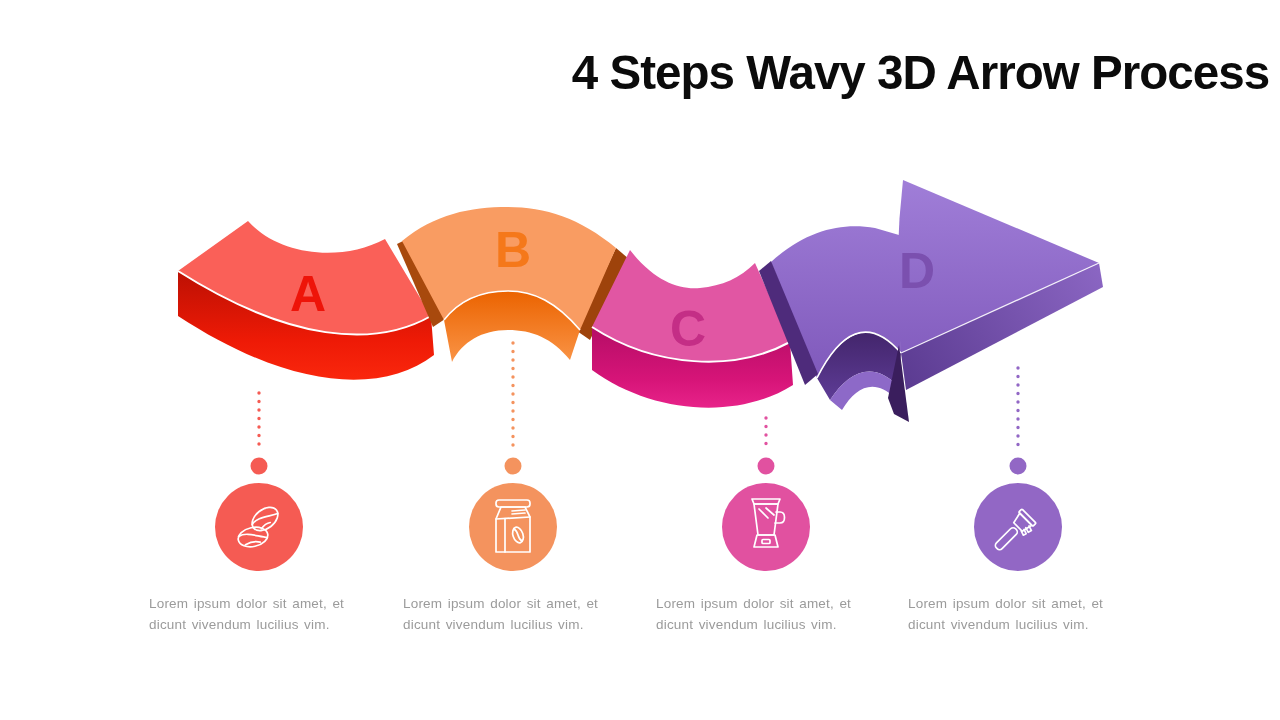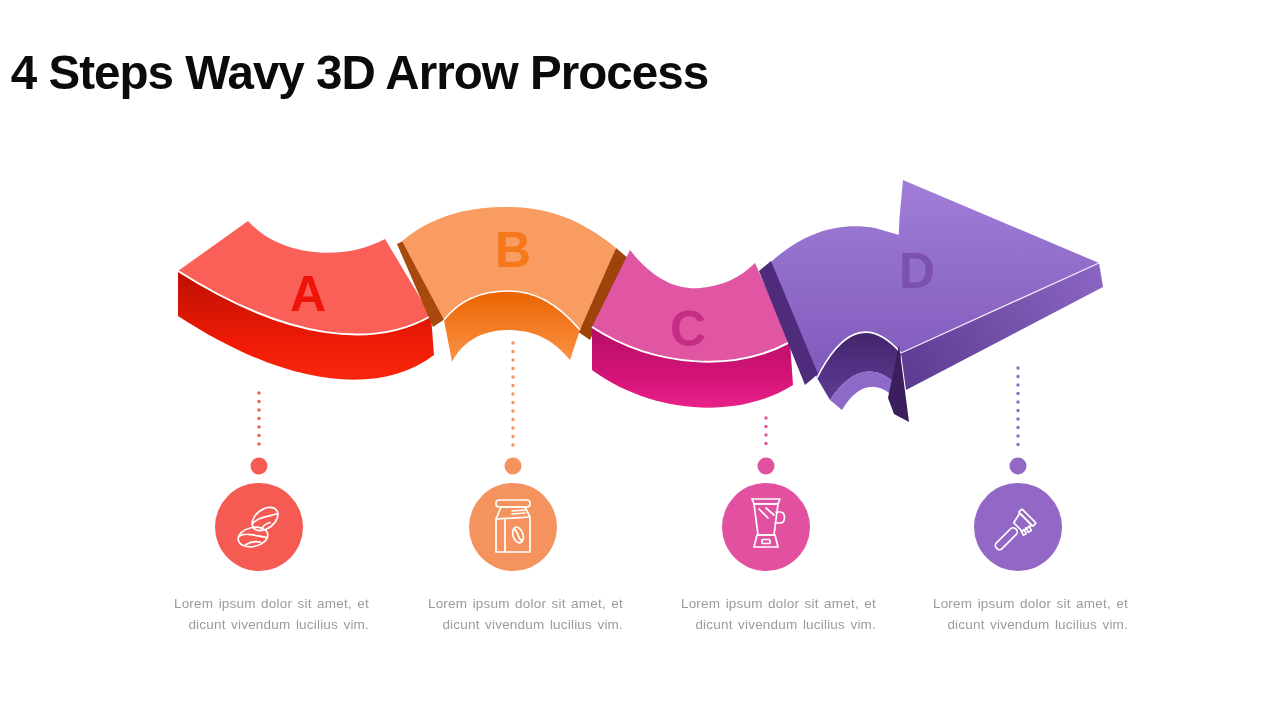--- a/index.html
+++ b/index.html
@@ -1,23 +1,23 @@
 <!DOCTYPE html>
 <html><head>
 <meta charset="utf-8">
 <style>
   html,body{margin:0;padding:0;background:#ffffff;}
   .stage{position:relative;width:1280px;height:720px;background:#ffffff;overflow:hidden;
          font-family:"Liberation Sans",sans-serif;}
-  .title-wrap{position:absolute;top:44px;left:0;width:100%;text-align:left;}
+  .title-wrap{position:absolute;top:44px;left:0;width:100%;text-align:right;}
   .title{display:inline-block;margin:0;font-size:49px;font-weight:700;color:#0b0b0b;
          letter-spacing:-1px;transform:scaleX(.97);transform-origin:center;}
   .graphic{position:absolute;top:0;left:0;}
   .step-letter{font-family:"Liberation Sans",sans-serif;font-weight:700;font-size:50px;}
-  .caption{position:absolute;top:593px;width:220px;text-align:right;font-size:13.5px;
+  .caption{position:absolute;top:593px;width:220px;text-align:left;font-size:13.5px;
            line-height:21px;color:#9b9b9b;letter-spacing:.2px;word-spacing:1.5px;}
   .icon{stroke:#ffffff;fill:none;stroke-width:1.7;stroke-linecap:round;stroke-linejoin:round;}
 </style>
 </head>
 <body>
 
 <div class="stage">
 
   <div class="title-wrap">
     <h1 class="title">4 Steps Wavy 3D Arrow Process</h1>

